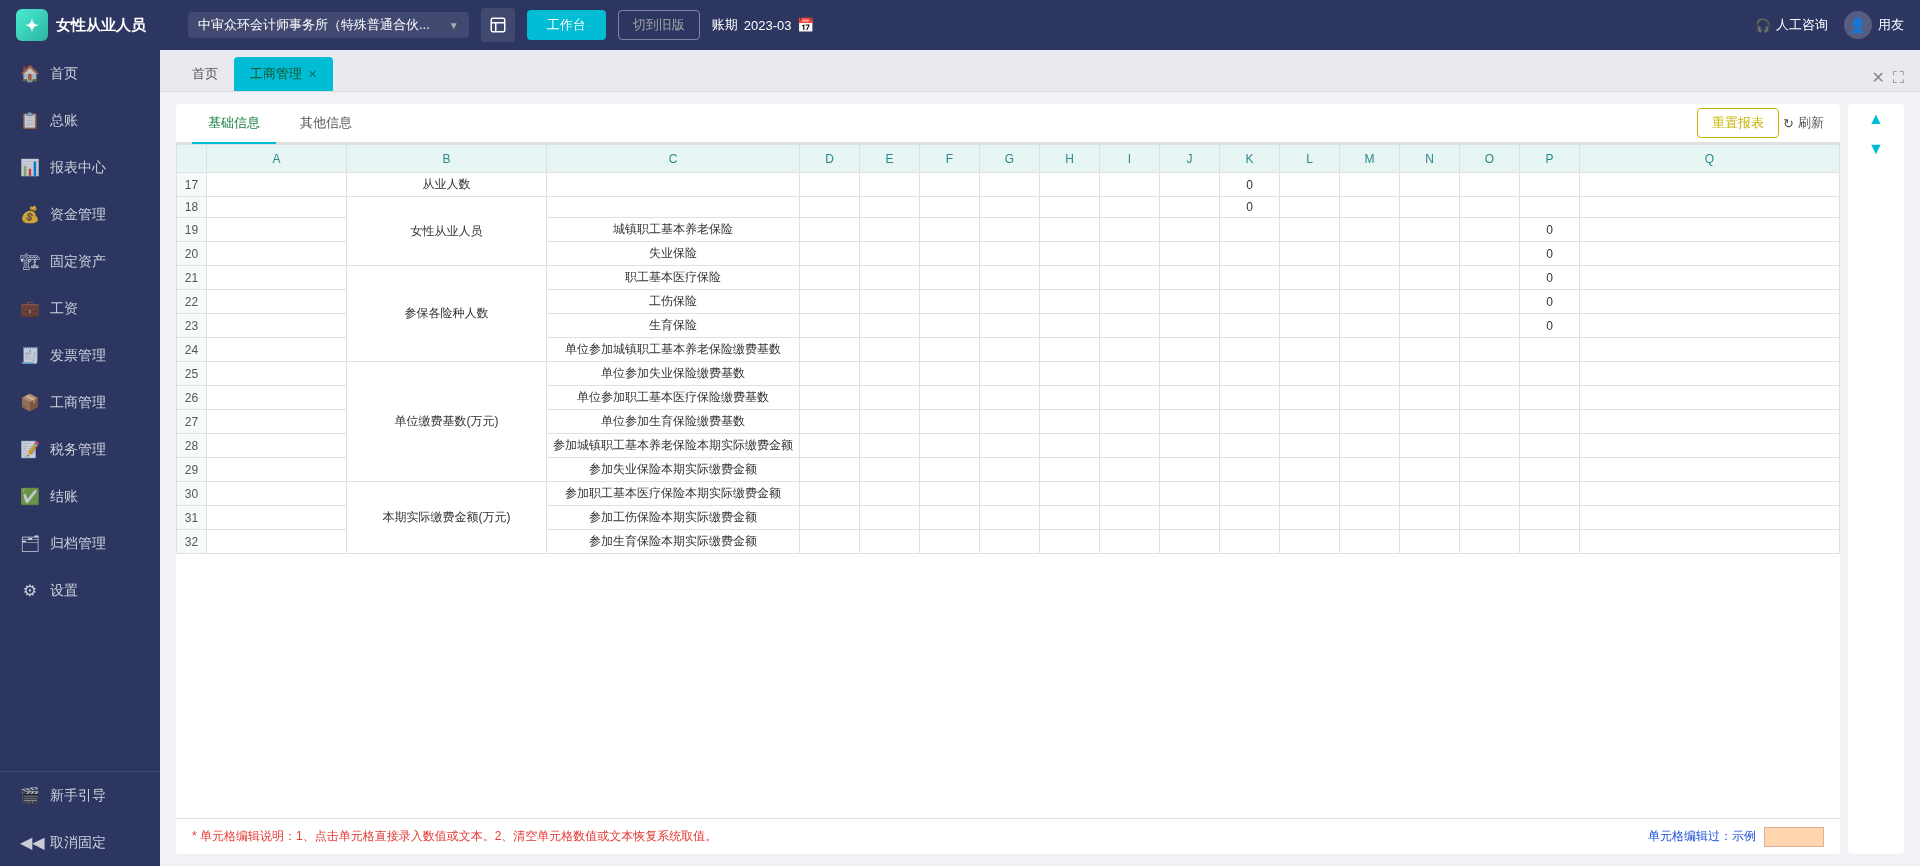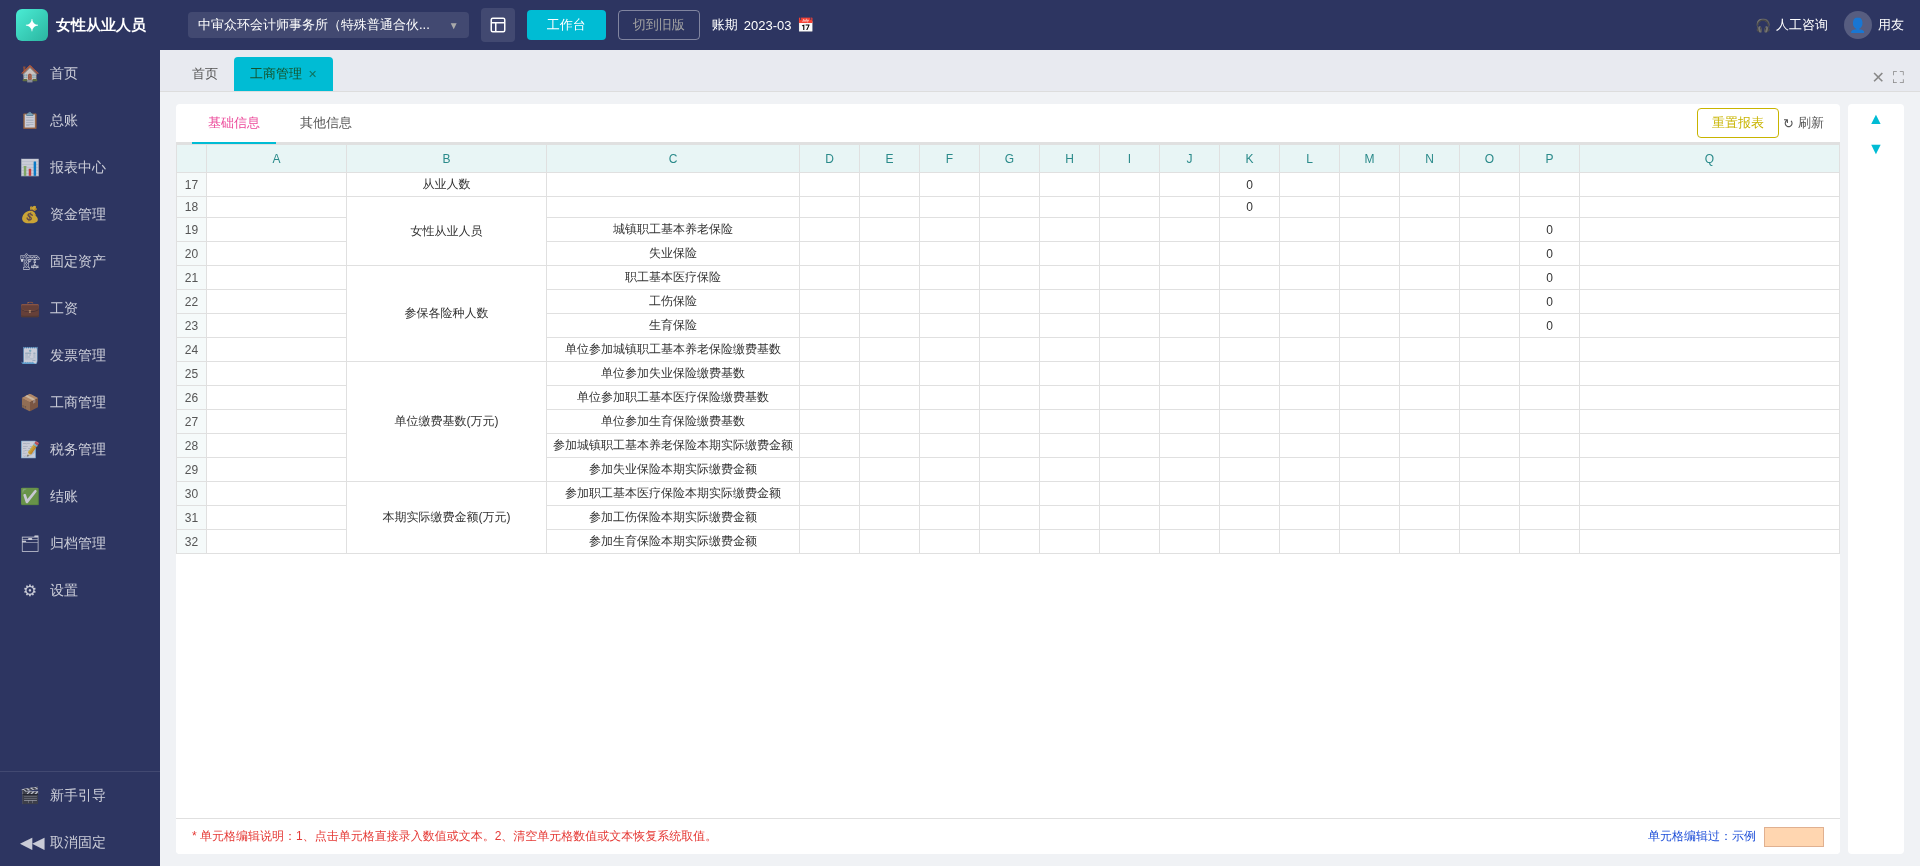--- a/index.html
+++ b/index.html
@@ -234,21 +234,21 @@
     }
     .sub-tab {
       padding: 10px 16px;
       cursor: pointer;
       font-size: 13px;
       color: #555;
       position: relative;
       margin-right: 8px;
     }
     .sub-tab.active {
-      color: #ec4899;
+      color: #15803d;
       font-weight: 500;
     }
     .sub-tab.active::after {
       content: '';
       position: absolute;
       bottom: -2px;
       left: 0;
       right: 0;
       height: 2px;
       background: #00bcd4;

